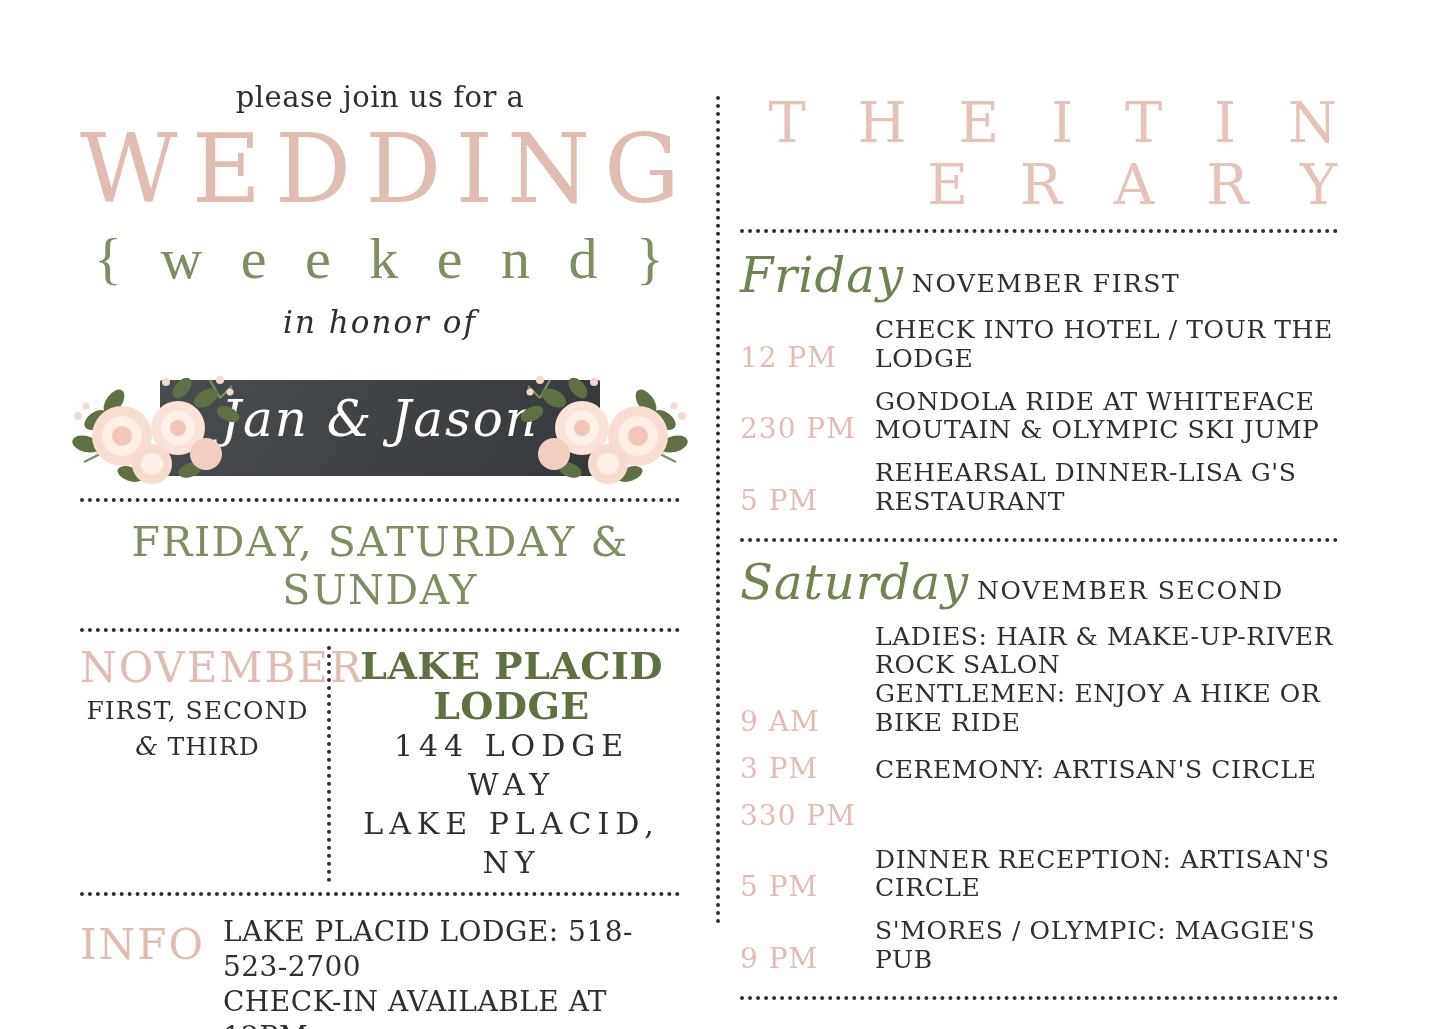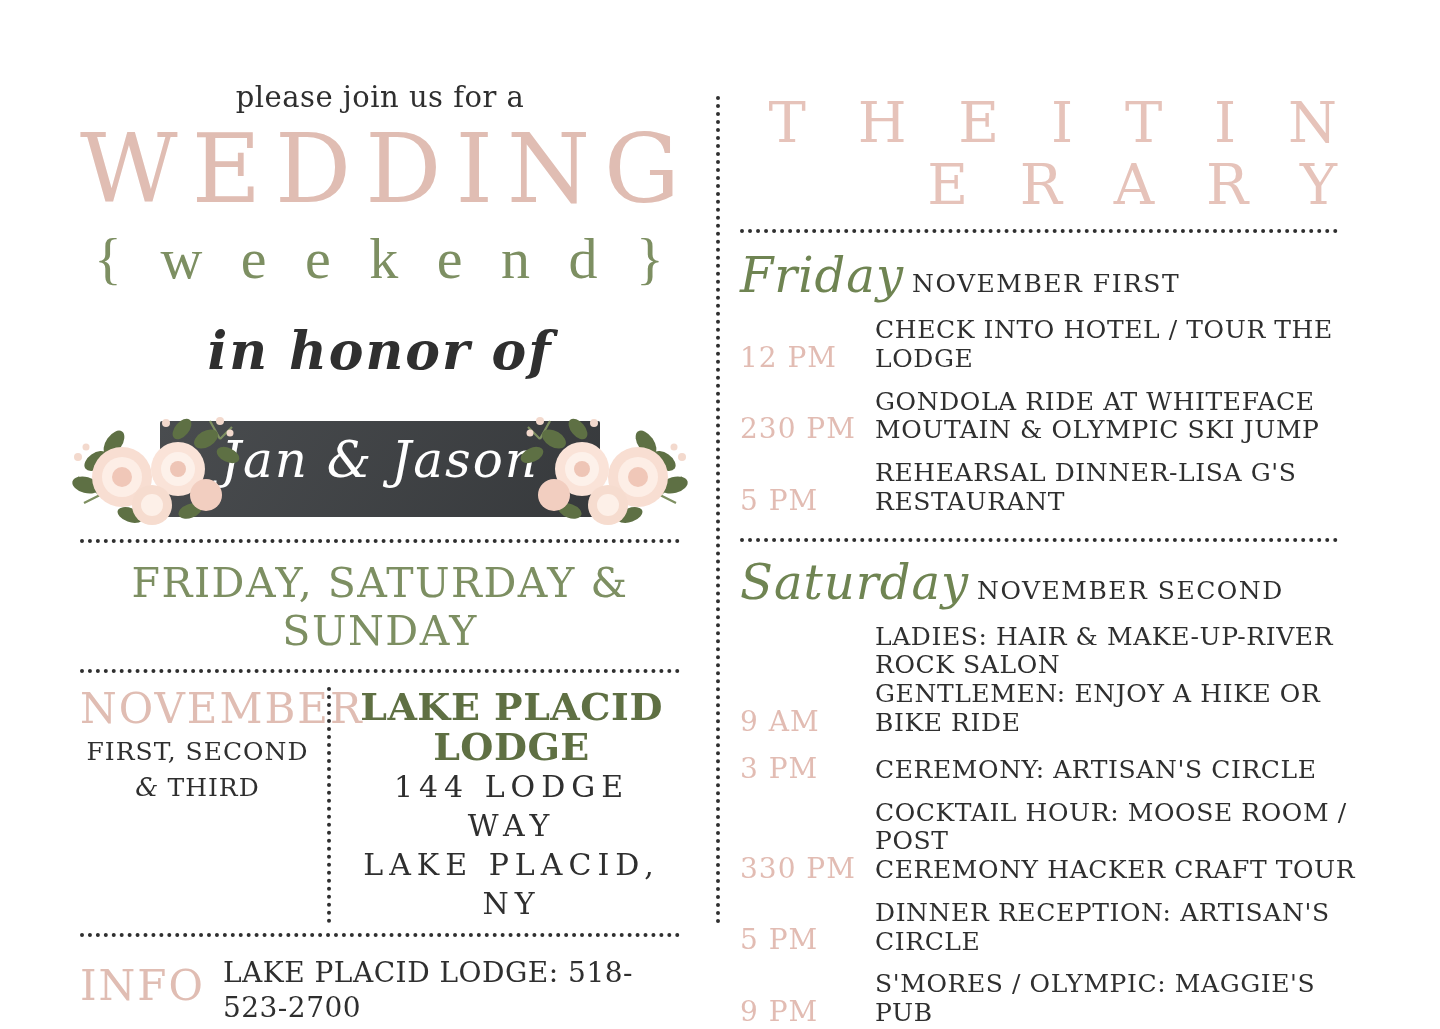--- a/index.html
+++ b/index.html
@@ -55,25 +55,24 @@
     letter-spacing: 12px;
     color: #7d8f62;
     line-height: 1.15;
     margin-top: 6px;
     margin-left: 10px;
   }
 
   .in-honor {
     font-family: "DejaVu Serif", serif;
     font-style: italic;
-    font-size: 52px;
-    color: #2f2f2f;
-    margin-top: 28px;
+    font-size: 31px;
+    color: #2f2f2f;
+    margin-top: 12px;
     letter-spacing: 2px;
-    font-weight: bold;
   }
 
   
   .banner-wrap {
     position: relative;
     width: 640px;
     height: 140px;
     margin-top: 18px;
   }
   .banner-bar {
@@ -456,24 +455,20 @@
             </div>
           </div>
           <div class="event">
             <div class="ev-time">3 PM</div>
             <div class="ev-desc">
               <span class="l2">CEREMONY: ARTISAN'S CIRCLE</span>
             </div>
           </div>
           <div class="event">
             <div class="ev-time">330 PM</div>
-            <div class="ev-desc">
-              <span class="l2">COCKTAIL HOUR: MOOSE ROOM / POST</span>
-              <span class="l2">CEREMONY HACKER CRAFT TOUR</span>
-            </div>
           </div>
           <div class="event">
             <div class="ev-time">5 PM</div>
             <div class="ev-desc">
               <span class="l2">DINNER RECEPTION: ARTISAN'S CIRCLE</span>
             </div>
           </div>
           <div class="event">
             <div class="ev-time">9 PM</div>
             <div class="ev-desc">

